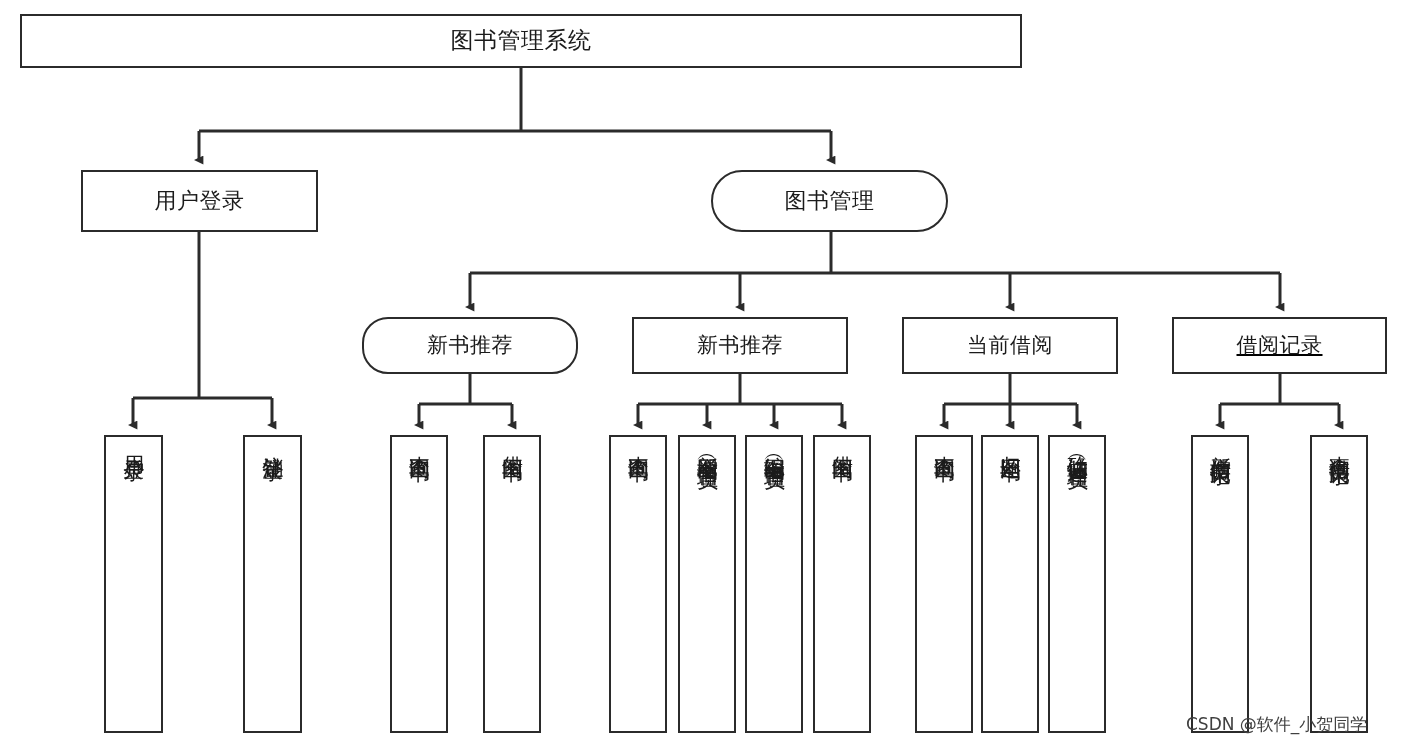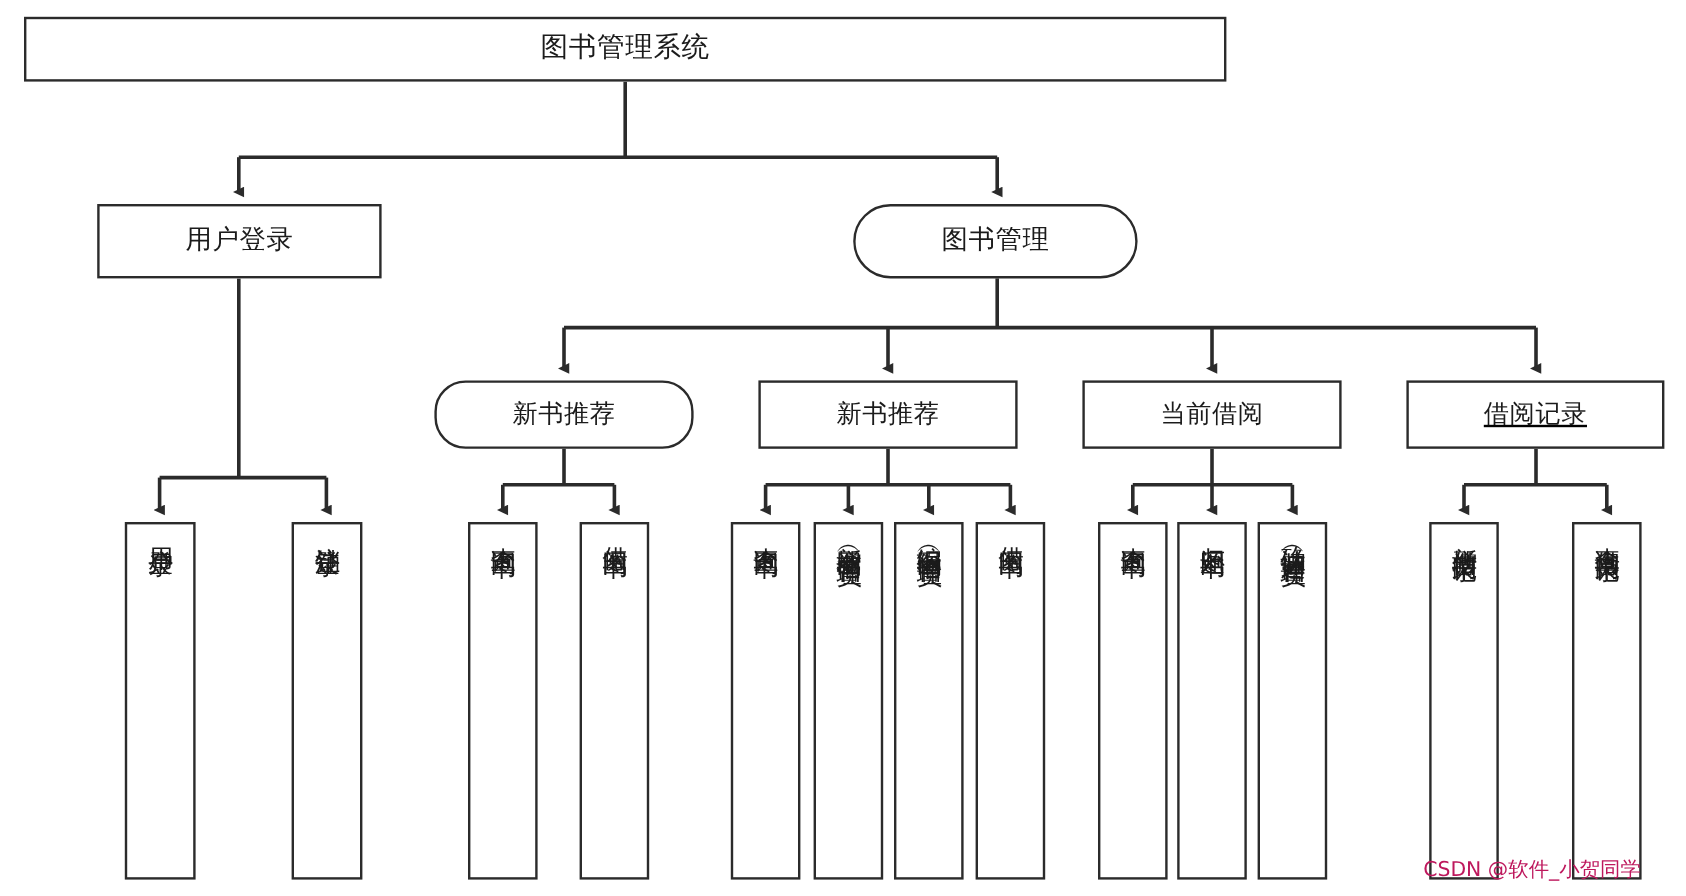--- a/index.html
+++ b/index.html
@@ -57,21 +57,21 @@
     font-size: 21px;
     letter-spacing: 2px;
     line-height: 1.0;
     white-space: nowrap;
   }
   .watermark {
     position: absolute;
     left: 1186px;
     top: 713px;
     font-size: 17px;
-    color: #be185d;
+    color: #404040;
     z-index: 5;
     white-space: nowrap;
     text-align: right;
   }
 </style>
 </head>
 <body>
 
 <div id="canvas">
 

